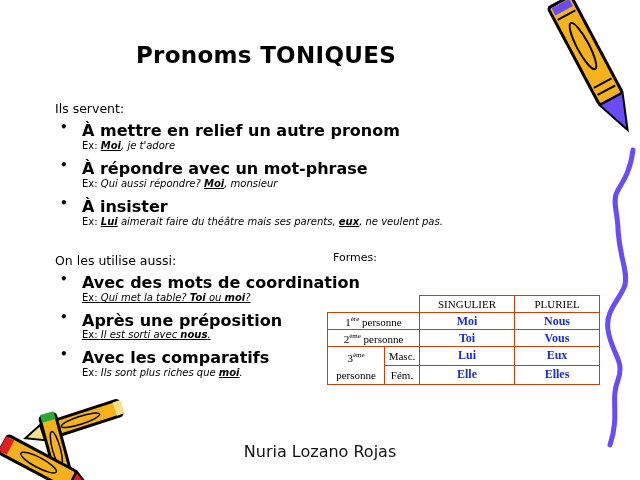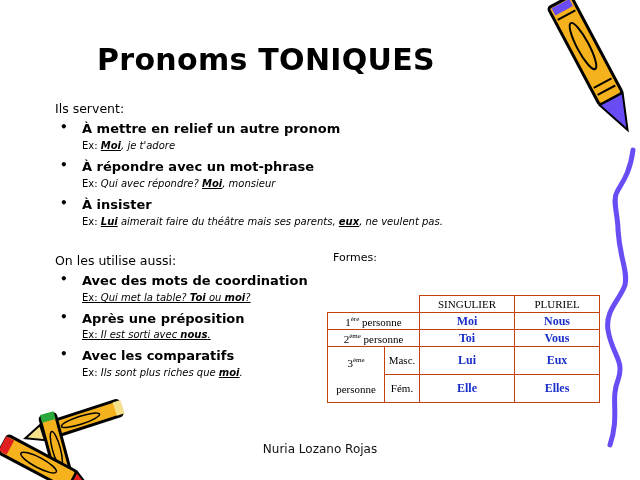--- a/index.html
+++ b/index.html
@@ -1,26 +1,26 @@
 <!DOCTYPE html>
 <html><head>
 <meta charset="utf-8">
 <style>
   html, body { margin:0; padding:0; }
   body { width:640px; height:480px; background:#fff; position:relative; overflow:hidden;
          font-family:"DejaVu Sans", sans-serif; color:#000; }
   .abs { position:absolute; }
-  .title { left:0; width:520px; top:42px; text-align:center; font-size:30px; font-weight:bold; letter-spacing:0.3px; padding-left:6px; }
+  .title { left:0; width:520px; top:42px; text-align:center; font-size:23px; font-weight:bold; letter-spacing:0.3px; padding-left:6px; }
   .intro { font-size:12.5px; }
-  .bullet-line { font-size:13px; font-weight:bold; }
+  .bullet-line { font-size:16px; font-weight:bold; }
   .bullet-dot { font-size:12px; font-weight:bold; }
   .ex { font-size:10px; }
   .ex i { font-style:italic; }
   .ex u.k { font-weight:bold; font-style:italic; }
-  .footer { left:0; width:640px; top:442px; text-align:center; font-size:12px; color:#111; padding-left:0; }
+  .footer { left:0; width:640px; top:442px; text-align:center; font-size:16px; color:#111; padding-left:0; }
   table.formes { position:absolute; left:327px; top:295px; border-collapse:collapse; font-family:"Liberation Serif", serif; font-size:11px; }
   table.formes td { border:1px solid #c2410c; padding:0; height:16px; text-align:center; }
   table.formes td.blue { color:#1a2fc8; font-weight:bold; font-size:12px; }
   sup { font-size:7px; }
 </style>
 </head>
 <body>
 
 <div class="abs title">Pronoms TONIQUES</div>
 
@@ -28,21 +28,21 @@
 
 <div class="abs bullet-dot" style="left:60px;top:120px;">•</div>
 <div class="abs bullet-line" style="left:82px;top:121px;">À mettre en relief un autre pronom</div>
 <div class="abs ex" style="left:82px;top:140px;">
   <span>Ex: </span><u class="k"><i>Moi</i></u><i>, je t'adore</i>
 </div>
 
 <div class="abs bullet-dot" style="left:60px;top:158px;">•</div>
 <div class="abs bullet-line" style="left:82px;top:159px;">À répondre avec un mot-phrase</div>
 <div class="abs ex" style="left:82px;top:178px;">
-  <span>Ex: </span><i>Qui avec répondre? </i><u class="k"><i>Moi</i></u><i>, monsieur</i>
+  <span>Ex: </span><i>Qui aussi répondre? </i><u class="k"><i>Moi</i></u><i>, monsieur</i>
 </div>
 
 <div class="abs bullet-dot" style="left:60px;top:196px;">•</div>
 <div class="abs bullet-line" style="left:82px;top:197px;">À insister</div>
 <div class="abs ex" style="left:82px;top:216px;">
   <span>Ex: </span><u class="k"><i>Lui</i></u><i> aimerait faire du théâtre mais ses parents, </i><u class="k"><i>eux</i></u><i>, ne veulent pas.</i>
 </div>
 
 <div class="abs intro" style="left:55px;top:253px;text-align:center;">On les utilise aussi:</div>
 
@@ -77,21 +77,21 @@
     <td colspan="2"><span>1</span><sup>ère</sup> <span>personne</span></td>
     <td class="blue">Moi</td>
     <td class="blue">Nous</td>
   </tr>
   <tr>
     <td colspan="2"><span>2</span><sup>ème</sup> <span>personne</span></td>
     <td class="blue">Toi</td>
     <td class="blue">Vous</td>
   </tr>
   <tr>
-    <td rowspan="2" style="width:56px;line-height:26px;"><span>3</span><sup>ème</sup><br><span>personne</span></td>
+    <td rowspan="2" style="width:56px;line-height:17px;"><span>3</span><sup>ème</sup><br><span>personne</span></td>
     <td style="width:34px;margin-left:43px;">Masc.</td>
     <td class="blue">Lui</td>
     <td class="blue">Eux</td>
   </tr>
   <tr>
     <td>Fém.</td>
     <td class="blue">Elle</td>
     <td class="blue">Elles</td>
   </tr>
 </tbody>

